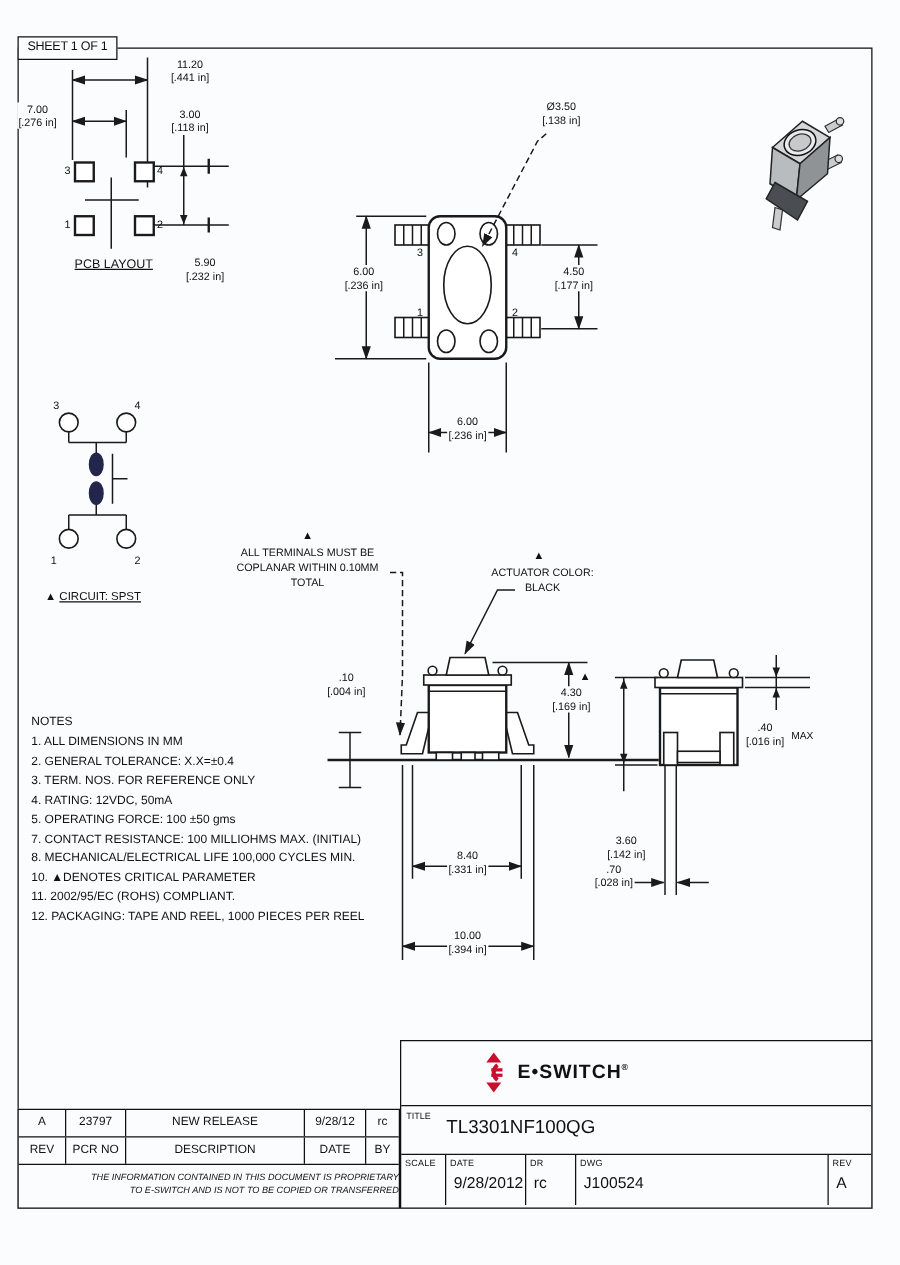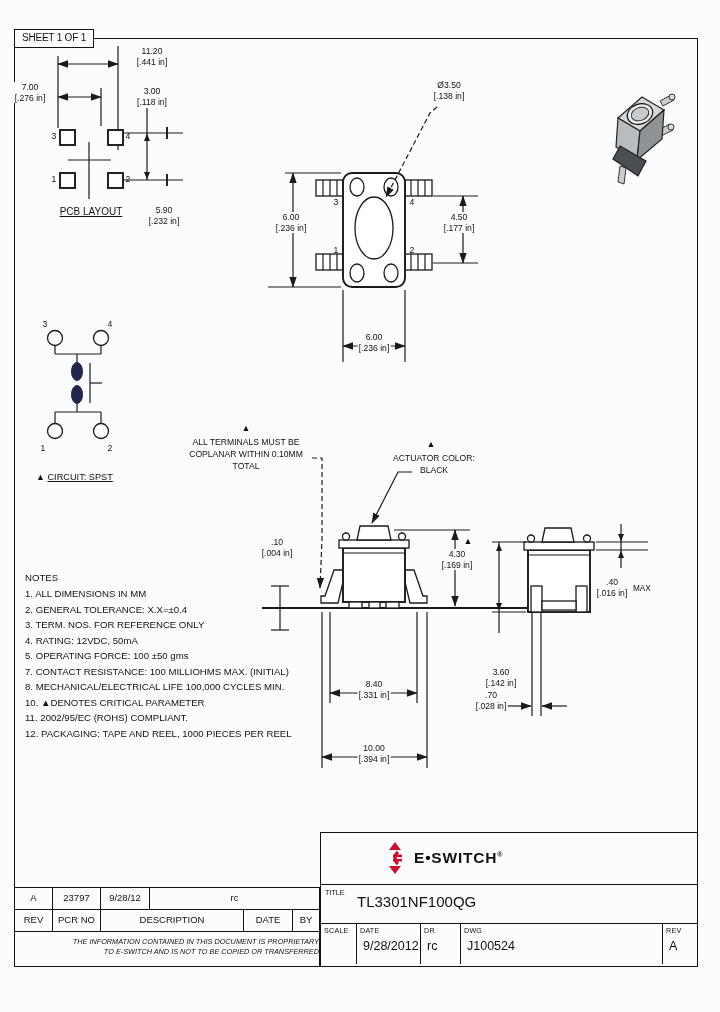--- a/index.html
+++ b/index.html
@@ -349,20 +349,21 @@
   <div class="note-line">8. MECHANICAL/ELECTRICAL LIFE 100,000 CYCLES MIN.</div>
   <div class="note-line">10. ▲DENOTES CRITICAL PARAMETER</div>
   <div class="note-line">11. 2002/95/EC (ROHS) COMPLIANT.</div>
   <div class="note-line">12. PACKAGING: TAPE AND REEL, 1000 PIECES PER REEL</div>
 </div>
 
 <div id="rev-table">
   <div class="rev-row">
     <div class="rev-cell c-rev">A</div>
     <div class="rev-cell c-pcr">23797</div>
+    <div class="rev-cell c-desc">NEW RELEASE</div>
     <div class="rev-cell c-date">9/28/12</div>
     <div class="rev-cell c-by">rc</div>
   </div>
   <div class="rev-row">
     <div class="rev-cell c-rev">REV</div>
     <div class="rev-cell c-pcr">PCR NO</div>
     <div class="rev-cell c-desc">DESCRIPTION</div>
     <div class="rev-cell c-date">DATE</div>
     <div class="rev-cell c-by">BY</div>
   </div>

